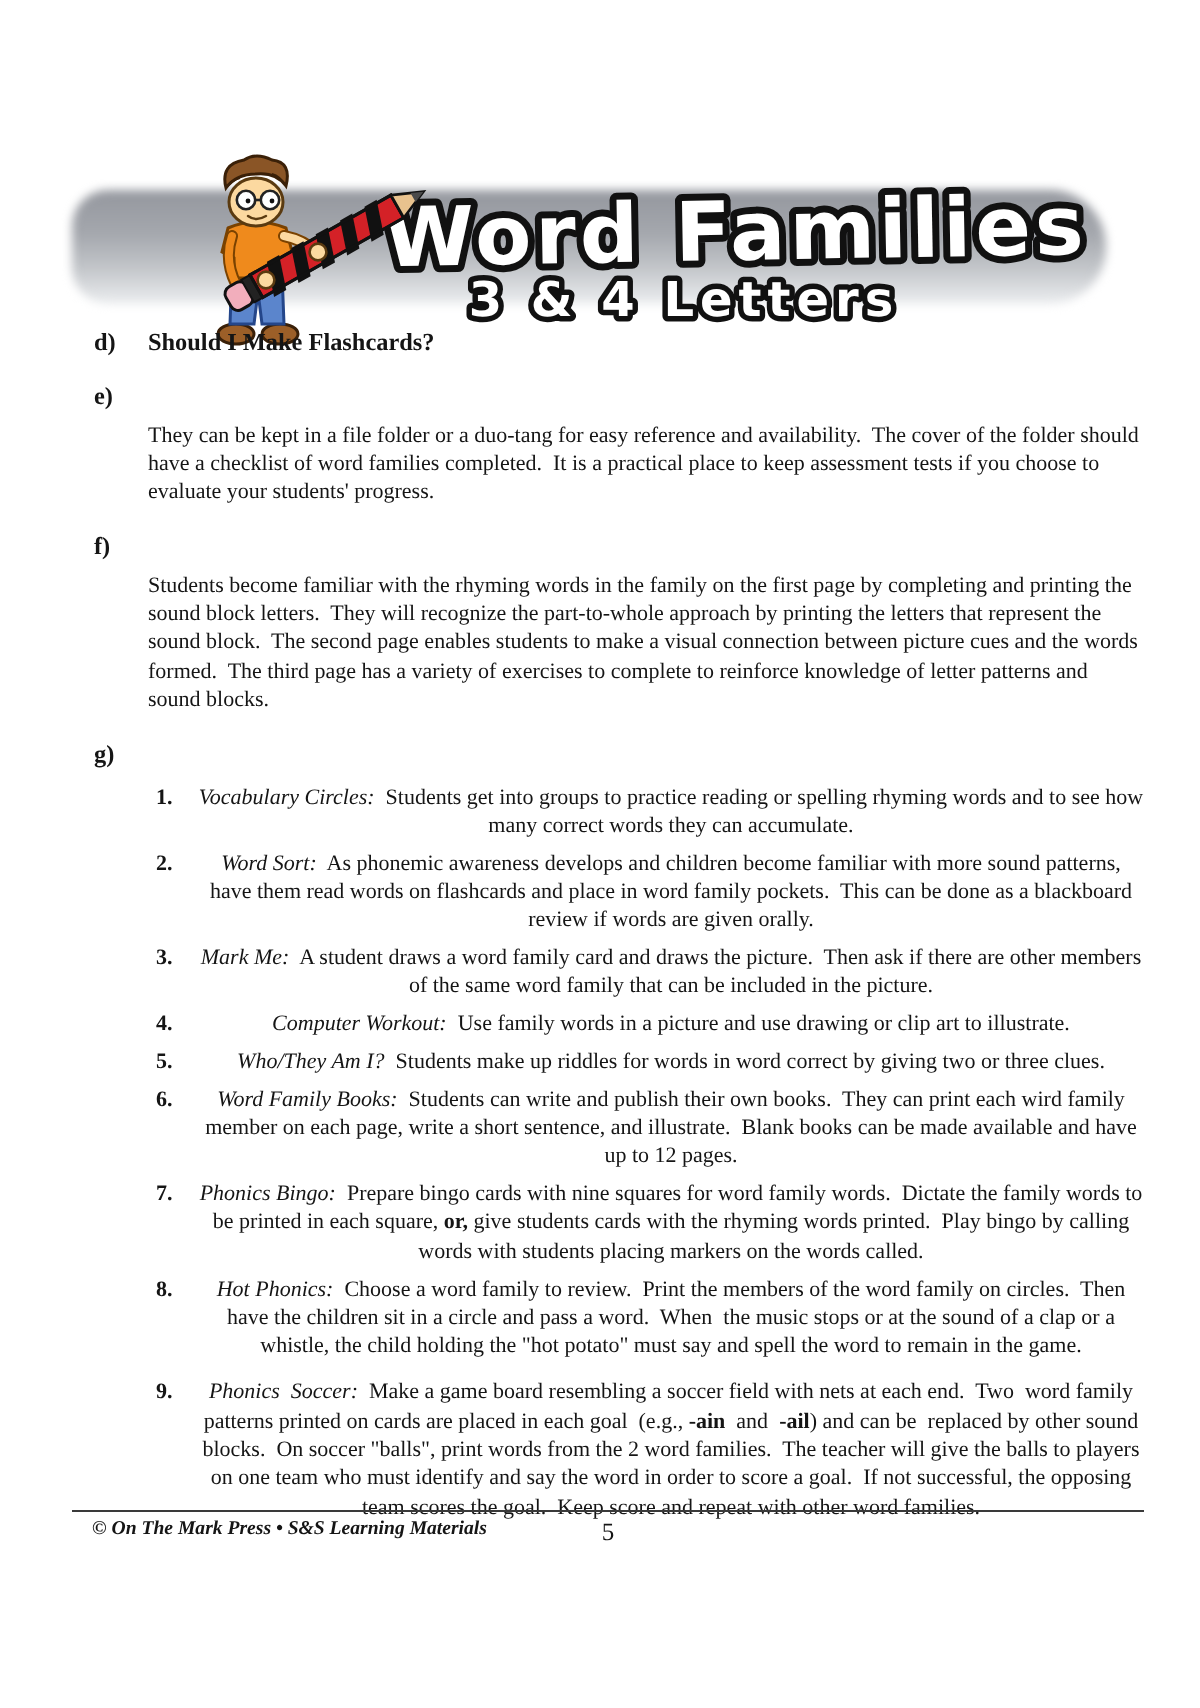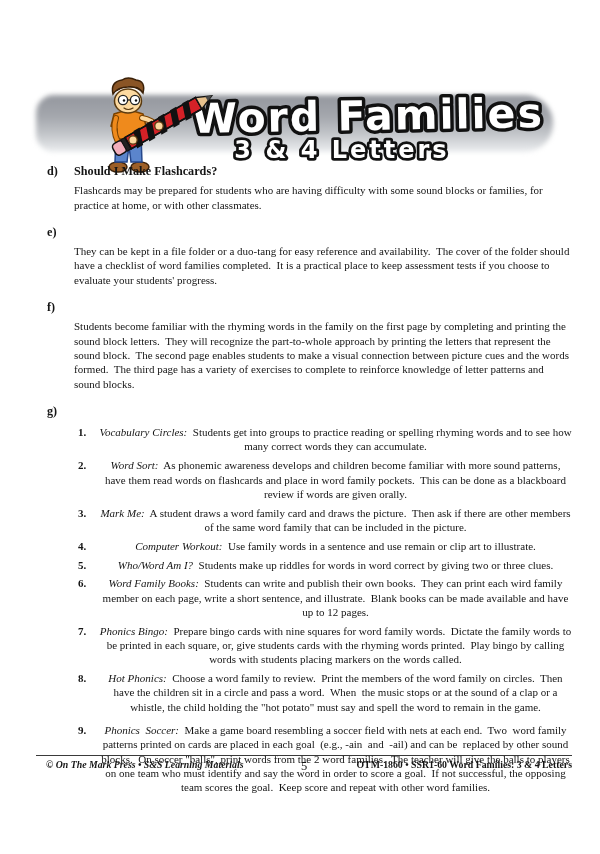--- a/index.html
+++ b/index.html
@@ -40,21 +40,21 @@
   }
   .section{margin-bottom:13px;}
   .sec-head{display:flex;font-weight:bold;font-size:12.2px;margin-bottom:5px;}
   .sec-letter{width:27px;flex:none;}
   .sec-body{margin:0 0 0 27px;white-space:pre-wrap;}
   .activities{margin-top:7px;}
   .activity{display:flex;margin:0 0 4.5px 31px;}
   .act-num{width:21px;flex:none;font-weight:bold;}
   .act-body{flex:1;white-space:pre-wrap;text-align:center;}
   .act-title{font-style:italic;}
-  .bseg{font-weight:normal;font-style:normal;}
+  .bseg{font-weight:bold;font-style:normal;}
   .gap-before{margin-top:9px;}
   
   .footer{
     position:absolute;left:36px;right:28px;top:755px;
     border-top:1.4px solid #3a3a3a;
     padding-top:3px;
     font-size:9.8px;font-weight:bold;
   }
   .footer-row{display:flex;align-items:baseline;}
   .footer-left{flex:1;padding-left:10px;font-style:italic;}
@@ -120,21 +120,20 @@
   </svg>
 </div>
 
 <div class="content">
 
   <div class="section">
     <div class="sec-head">
       <span class="sec-letter">d)</span>
       <span class="sec-title">Should I Make Flashcards?</span>
     </div>
-    <p class="sec-body">Flashcards may be prepared for students who are having difficulty with some sound blocks or families, for practice at home, or with other classmates.</p>
   </div>
 
   <div class="section">
     <div class="sec-head">
       <span class="sec-letter">e)</span>
     </div>
     <p class="sec-body">They can be kept in a file folder or a duo-tang for easy reference and availability.  The cover of the folder should have a checklist of word families completed.  It is a practical place to keep assessment tests if you choose to evaluate your students' progress.</p>
   </div>
 
   <div class="section">
@@ -157,25 +156,25 @@
       <div class="activity">
         <span class="act-num">2.</span>
         <div class="act-body"><span class="act-title">Word Sort:</span><span><span>  As phonemic awareness develops and children become familiar with more sound patterns, have them read words on flashcards and place in word family pockets.  This can be done as a blackboard review if words are given orally.</span></span></div>
       </div>
       <div class="activity">
         <span class="act-num">3.</span>
         <div class="act-body"><span class="act-title">Mark Me:</span><span><span>  A student draws a word family card and draws the picture.  Then ask if there are other members of the same word family that can be included in the picture.</span></span></div>
       </div>
       <div class="activity">
         <span class="act-num">4.</span>
-        <div class="act-body"><span class="act-title">Computer Workout:</span><span><span>  Use family words in a sentence and use remain or clip art to illustrate.</span></span></div>
+        <div class="act-body"><span class="act-title">Computer Workout:</span><span><span>  Use family words in a picture and use drawing or clip art to illustrate.</span></span></div>
       </div>
       <div class="activity">
         <span class="act-num">5.</span>
-        <div class="act-body"><span class="act-title">Who/Word Am I?</span><span><span>  Students make up riddles for words in word correct by giving two or three clues.</span></span></div>
+        <div class="act-body"><span class="act-title">Who/They Am I?</span><span><span>  Students make up riddles for words in word correct by giving two or three clues.</span></span></div>
       </div>
       <div class="activity">
         <span class="act-num">6.</span>
         <div class="act-body"><span class="act-title">Word Family Books:</span><span><span>  Students can write and publish their own books.  They can print each wird family member on each page, write a short sentence, and illustrate.  Blank books can be made available and have up to 12 pages.</span></span></div>
       </div>
       <div class="activity">
         <span class="act-num">7.</span>
         <div class="act-body"><span class="act-title">Phonics Bingo:</span><span><span>  Prepare bingo cards with nine squares for word family words.  Dictate the family words to be printed in each square, </span><span class="bseg">or,</span><span> give students cards with the rhyming words printed.  Play bingo by calling words with students placing markers on the words called.</span></span></div>
       </div>
       <div class="activity">
@@ -187,15 +186,14 @@
         <div class="act-body"><span class="act-title">Phonics  Soccer:</span><span><span>  Make a game board resembling a soccer field with nets at each end.  Two  word family patterns printed on cards are placed in each goal  (e.g., </span><span class="bseg">-ain</span><span>  and  </span><span class="bseg">-ail</span><span>) and can be  replaced by other sound blocks.  On soccer "balls", print words from the 2 word families.  The teacher will give the balls to players on one team who must identify and say the word in order to score a goal.  If not successful, the opposing team scores the goal.  Keep score and repeat with other word families.</span></span></div>
       </div>
     </div>
   </div>
 </div>
 
 <div class="footer">
   <div class="footer-row">
     <span class="footer-page">5</span>
     <span class="footer-left">© On The Mark Press • S&amp;S Learning Materials</span>
-    <span class="footer-right">OTM-1860 • SSR1-60 Word Families:  3 &amp; 4 Letters</span>
   </div>
 </div>
 
 </body></html>

